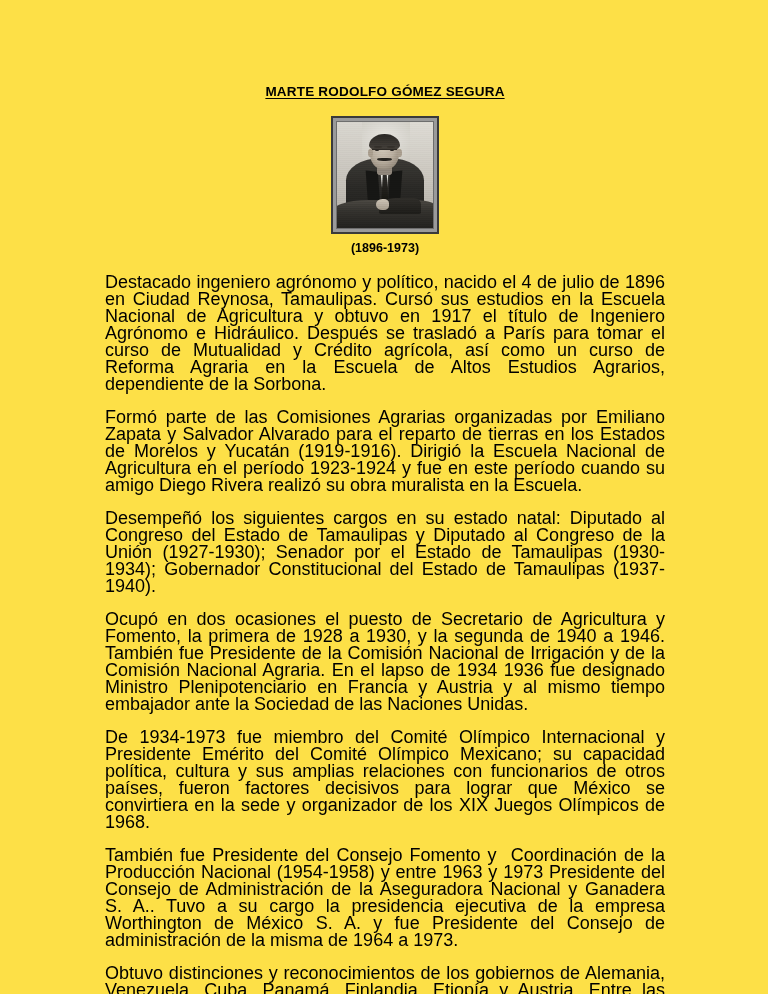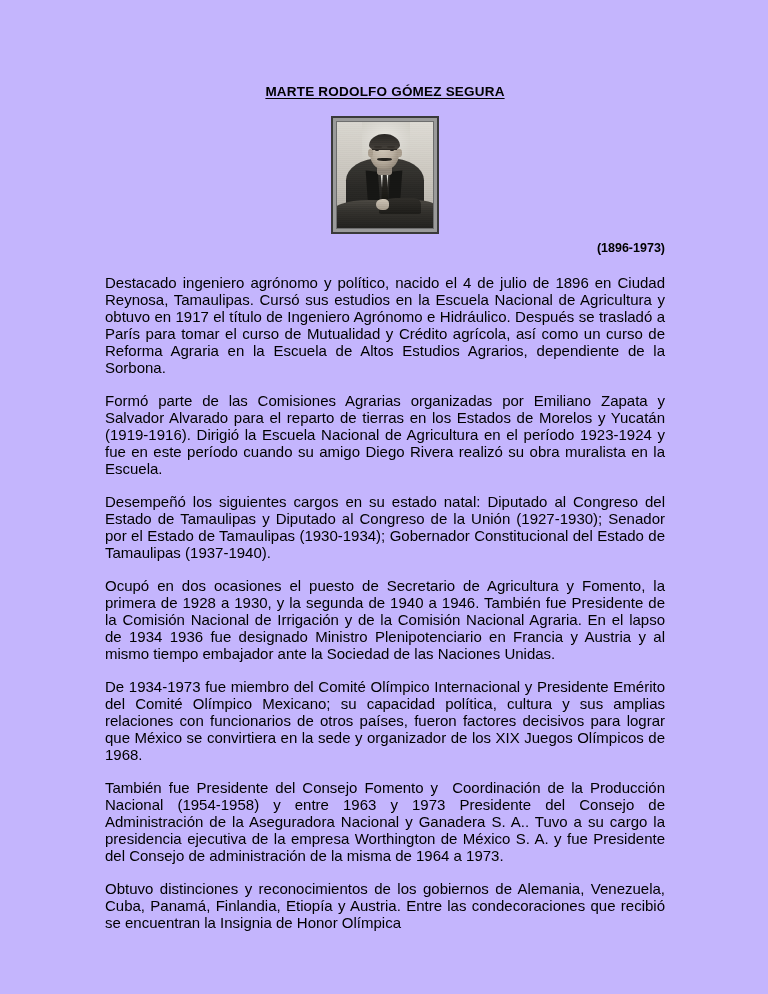--- a/index.html
+++ b/index.html
@@ -11,21 +11,21 @@
     width: 768px;
     height: 994px;
     font-family: "Liberation Sans", sans-serif;
     color: #000000;
     overflow: hidden;
   }
   .page {
     position: relative;
     width: 768px;
     height: 994px;
-    background: #c4b5fd;
+    background: #fde047;
     box-sizing: border-box;
   }
   .content {
     position: absolute;
     left: 105px;
     top: 0;
     width: 560px;
   }
   .doc-title {
     text-align: center;
@@ -193,31 +193,31 @@
     position: absolute;
     inset: 0;
     background:
       repeating-linear-gradient(0deg, rgba(255,255,255,0.045) 0 1px, rgba(0,0,0,0.035) 1px 2px);
     mix-blend-mode: overlay;
     pointer-events: none;
   }
   .fig-caption {
     font-size: 12.5px;
     font-weight: bold;
-    text-align: right;
+    text-align: center;
     margin: 0;
     padding-top: 6px;
     line-height: 16px;
   }
   .body-text {
     padding-top: 18px;
   }
   p.para {
     margin: 0 0 16px 0;
-    font-size: 15px;
+    font-size: 18px;
     line-height: 17px;
     text-align: justify;
     text-justify: inter-word;
     white-space: pre-wrap;
   }
   p.para:last-child {
     margin-bottom: 8px;
   }
 </style>
 </head>

